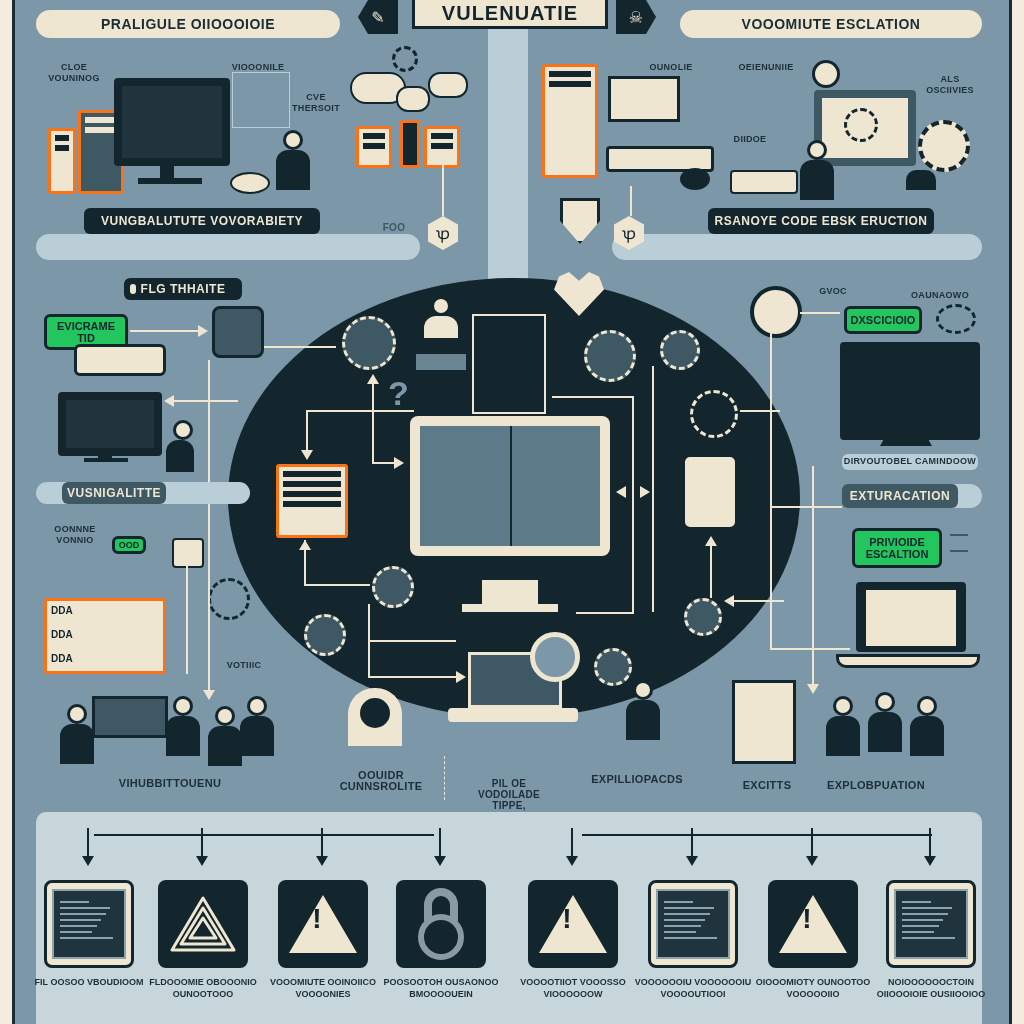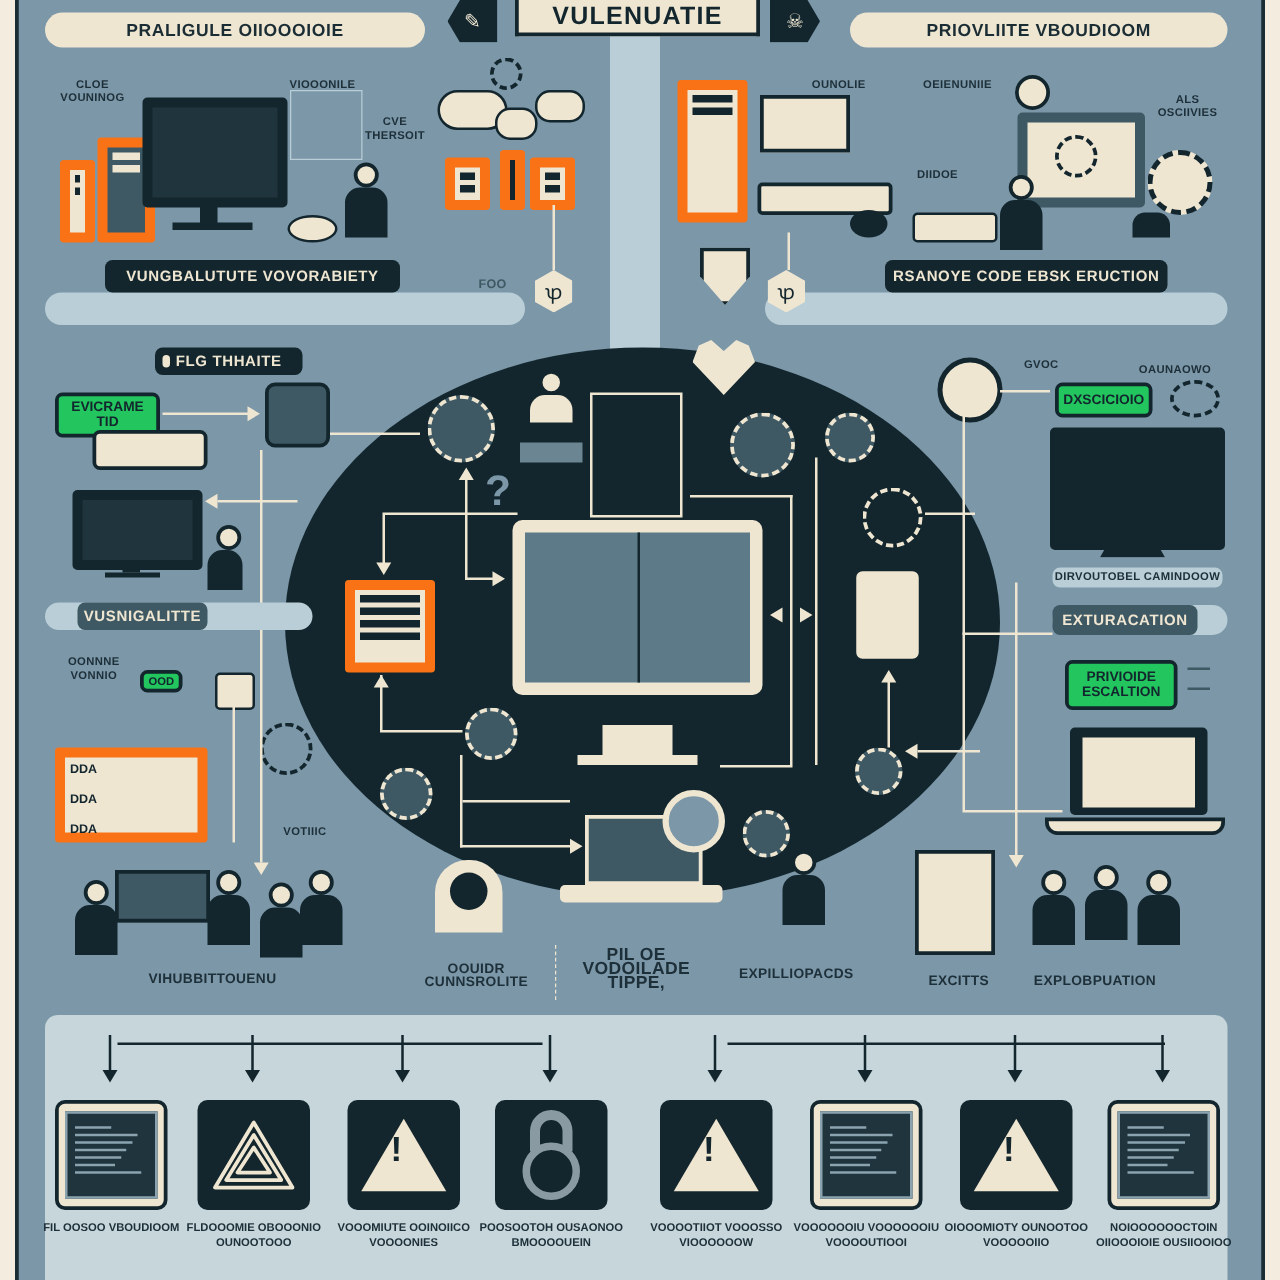--- a/index.html
+++ b/index.html
@@ -36,36 +36,36 @@
   .tile{position:absolute;width:90px;height:88px;background:#13262d;border-radius:8px;display:flex;align-items:center;justify-content:center;}
   .tile.framed{border:3px solid #13262d;background:#efe6d2;box-sizing:border-box;}
   .tile .inner{width:70px;height:66px;background:#1f343c;border:2px solid #8aa3ae;}
   .warn{width:0;height:0;border-left:34px solid transparent;border-right:34px solid transparent;border-bottom:58px solid #efe6d2;position:relative;}
   .warn-mark{position:absolute;left:50%;top:50%;transform:translate(-50%,-30%);color:#13262d;font-weight:bold;font-size:30px;}
   .tile-lbl{position:absolute;width:120px;font-size:9px;line-height:12px;color:#1d2f38;text-align:center;font-weight:bold;}
   .code-lines{position:absolute;left:6px;top:6px;right:6px;}
   .code-lines div{height:2px;background:#8aa3ae;margin:4px 0;}
   .speech{position:absolute;background:#22c55e;border:3px solid #13262d;border-radius:6px;color:#13262d;font-weight:bold;font-size:11px;display:flex;align-items:center;justify-content:center;text-align:center;line-height:12px;box-sizing:border-box;}
   .hex{position:absolute;width:30px;height:34px;background:#efe6d2;clip-path:polygon(50% 0,100% 25%,100% 75%,50% 100%,0 75%,0 25%);display:flex;align-items:center;justify-content:center;color:#13262d;font-size:16px;}
-  .server{position:absolute;background:#efe6d2;border:8px solid #f97316;border-radius:3px;box-sizing:border-box;}
+  .server{position:absolute;background:#efe6d2;border:3px solid #f97316;border-radius:3px;box-sizing:border-box;}
   .server .slot{height:6px;background:#13262d;margin:4px 4px;}
 </style>
 </head>
 <body>
 
 <div class="frame"></div>
 
 <div class="center-col"></div>
 
 <div class="diamond" style="left:358px;top:0;">✎</div>
 <div class="title-box">VULENUATIE</div>
 <div class="diamond right" style="left:616px;top:0;">☠</div>
 
 <div class="pill-light" style="left:36px;top:10px;width:304px;height:28px;">PRALIGULE OIIOOOIOIE</div>
-<div class="pill-light" style="left:680px;top:10px;width:302px;height:28px;">PRIOVLIITE VBOUDIOOM</div>
+<div class="pill-light" style="left:680px;top:10px;width:302px;height:28px;">VOOOMIUTE ESCLATION</div>
 
 <div class="lbl" style="left:44px;top:62px;width:60px;">CLOE VOUNINOG</div>
 <div class="lbl" style="left:228px;top:62px;width:60px;">VIOOONILE</div>
 <div class="lbl" style="left:290px;top:92px;width:52px;">CVE THERSOIT</div>
 <div class="server" style="left:48px;top:128px;width:28px;height:66px;">
     <div class="slot"></div>
     <div class="slot"></div>
   </div>
 <div class="server" style="left:78px;top:110px;width:46px;height:84px;background:#3f5964;">
     <div class="slot" style="background:#efe6d2"></div>
@@ -297,21 +297,21 @@
   </div>
 <div class="person" style="left:910px;top:696px;">
     <div class="head"></div>
     <div class="body"></div>
   </div>
 <div class="lbl" style="left:732px;top:780px;width:70px;font-size:11px;">EXCITTS</div>
 <div class="lbl" style="left:816px;top:780px;width:120px;font-size:11px;">EXPLOBPUATION</div>
 
 <div class="lbl" style="left:336px;top:770px;width:90px;font-size:11px;">OOUIDR CUNNSROLITE</div>
 <div class="abs" style="left:444px;top:756px;width:1px;height:44px;border-left:1px dashed #efe6d2;"></div>
-<div class="lbl" style="left:464px;top:758px;width:90px;font-size:14px;">PIL OE VODOILADE TIPPE,</div>
+<div class="lbl" style="left:464px;top:778px;width:90px;font-size:10px;">PIL OE VODOILADE TIPPE,</div>
 <div class="lbl" style="left:582px;top:774px;width:110px;font-size:11px;">EXPILLIOPACDS</div>
 
 <div class="bottom-panel"></div>
 <div class="dline" style="left:94px;top:834px;width:340px;height:2px;"></div>
 <div class="dline" style="left:582px;top:834px;width:350px;height:2px;"></div>
 
 <div id="steps">
     <div class="dline" style="left: 87px; top: 828px; width: 2px; height: 30px;"></div>
     <div class="darrow" style="left: 82px; top: 856px;"></div>
     <div class="tile framed" style="left: 44px; top: 880px;">

